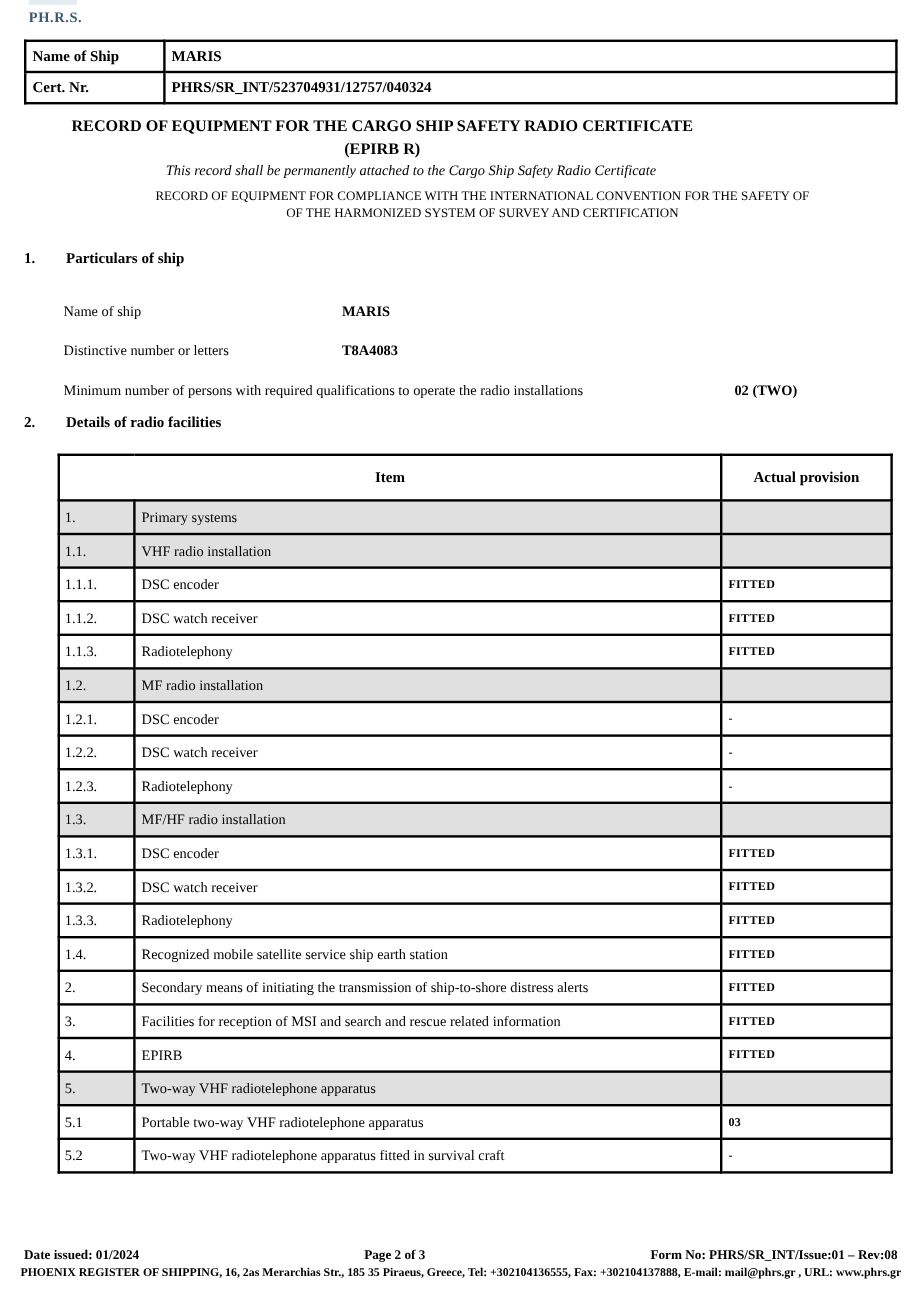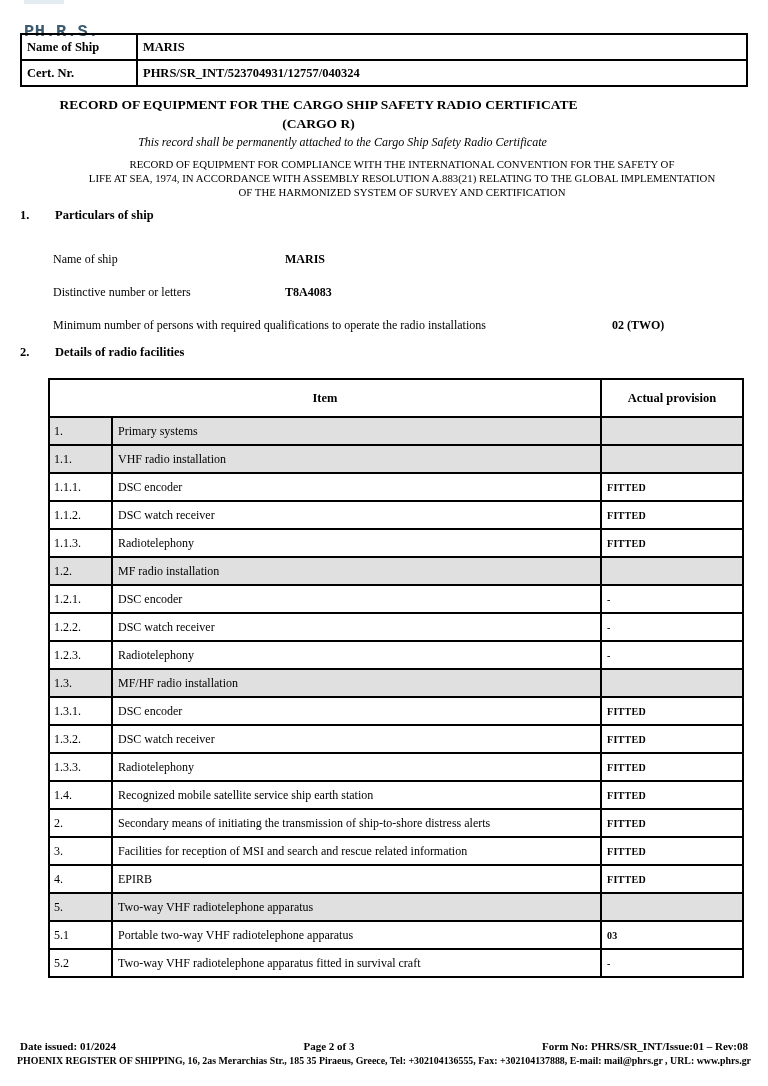--- a/index.html
+++ b/index.html
@@ -1,21 +1,21 @@
 <!DOCTYPE html>
 <html><head>
 <meta charset="utf-8">
 <style>
   * { margin:0; padding:0; box-sizing:border-box; }
   html,body { width:768px; height:1086px; background:#ffffff; }
   body { font-family:"Liberation Serif", serif; color:#000; position:relative; overflow:hidden; }
 
   .logo-fragment { position:absolute; left:24px; top:0; width:40px; height:4px; background:#e3ecf1; }
-  .logo { position:absolute; left:24px; top:22px; font-family:Liberation Mono, monospace;
-          font-weight:600; font-size:17px; letter-spacing:0.5px; color:#3b5a6d; }
+  .logo { position:absolute; left:24px; top:7px; font-family:Liberation Serif, serif;
+          font-weight:600; font-size:12px; letter-spacing:0.5px; color:#3b5a6d; }
 
   table { border-collapse:collapse; }
   td, th { border:2px solid #000; }
 
   .ship-table { position:absolute; left:20px; top:33px; width:728px; table-layout:fixed; }
   .ship-table td { height:26px; font-weight:bold; font-size:12.5px; padding:2px 5px; vertical-align:middle; }
   .ship-table .c1 { width:116px; }
 
   .title-block { position:absolute; top:97px; left:0; width:637px; text-align:center; }
   .title-line1 { font-weight:bold; font-size:13.5px; }
@@ -67,28 +67,27 @@
   </tr>
   <tr>
     <td class="c1">Cert. Nr.</td>
     <td>PHRS/SR_INT/523704931/12757/040324</td>
   </tr>
 </tbody>
   </table>
 
 <div class="title-block">
   <div class="title-line1">RECORD OF EQUIPMENT FOR THE CARGO SHIP SAFETY RADIO CERTIFICATE</div>
-  <div class="title-line2">(CARGO R)</div>
+  <div class="title-line2">(EPIRB R)</div>
 </div>
 
 <div class="attach-note">This record shall be permanently attached to the Cargo Ship Safety Radio Certificate</div>
 
 <div class="compliance">
   <div>RECORD OF EQUIPMENT FOR COMPLIANCE WITH THE INTERNATIONAL CONVENTION FOR THE SAFETY OF</div>
-  <div>LIFE AT SEA, 1974, IN ACCORDANCE WITH ASSEMBLY RESOLUTION A.883(21) RELATING TO THE GLOBAL IMPLEMENTATION</div>
   <div>OF THE HARMONIZED SYSTEM OF SURVEY AND CERTIFICATION</div>
 </div>
 
 <div class="section-heading sec-1">
   <span class="sec-num">1.</span>
   <span>Particulars of ship</span>
 </div>
 
 <div class="field-row field-1">
   <span class="f-label">Name of ship</span><span class="f-value">MARIS</span>

